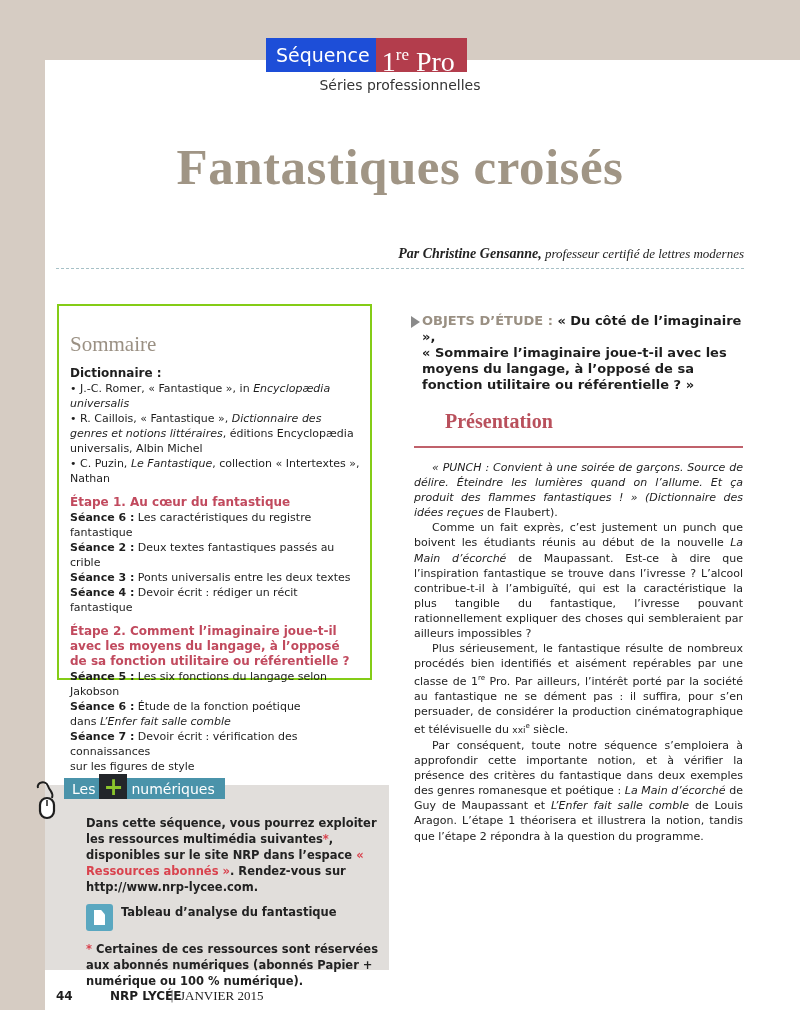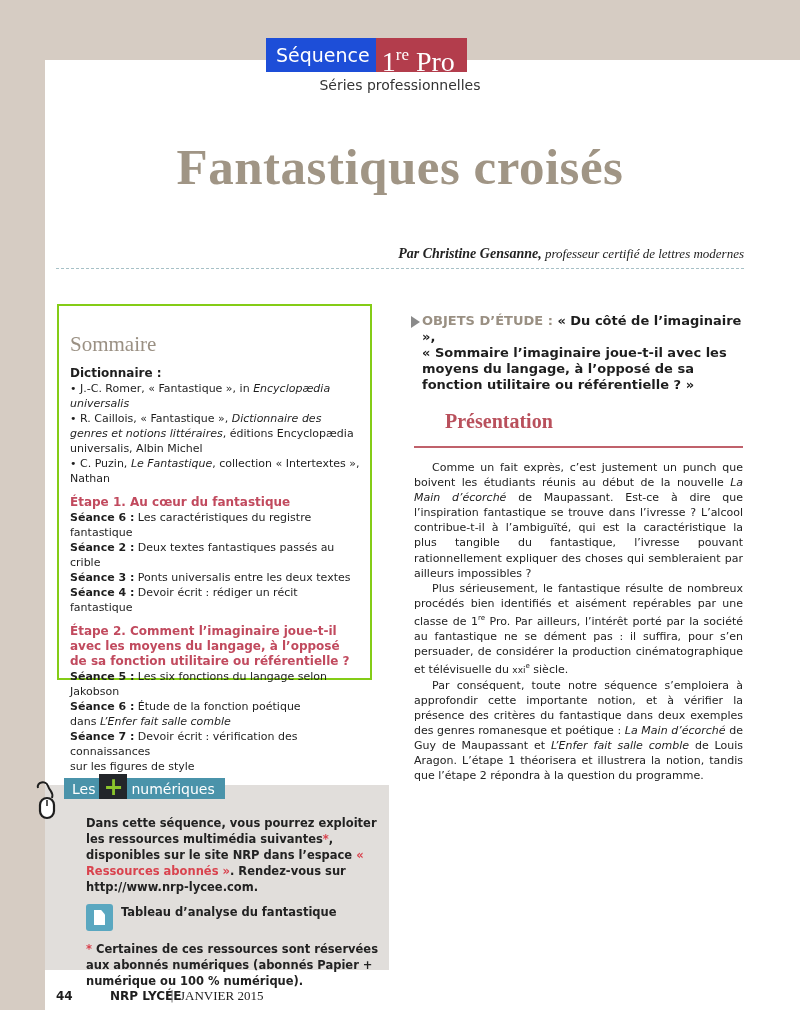--- a/index.html
+++ b/index.html
@@ -119,20 +119,21 @@
 
 <div class="objets">
   <span class="arrow"></span>
   <div class="inner"><span class="lab">OBJETS D’ÉTUDE :</span><span> « Du côté de l’imaginaire »,</span></div>
   <div class="cont">« Sommaire l’imaginaire joue-t-il avec les moyens du langage, à l’opposé de sa fonction utilitaire ou référentielle ? »</div>
 </div>
 
 <div class="pres-title">Présentation</div>
 <div class="pres-rule"></div>
 <div class="pres-body">
+  <p><i>« PUNCH : Convient à une soirée de garçons. Source de délire. Éteindre les lumières quand on l’allume. Et ça produit des flammes fantastiques ! » (Dictionnaire des idées reçues</i><span> de Flaubert).</span></p>
   <p><span>Comme un fait exprès, c’est justement un punch que boivent les étudiants réunis au début de la nouvelle </span><i>La Main d’écorché</i><span> de Maupassant. Est-ce à dire que l’inspiration fantastique se trouve dans l’ivresse ? L’alcool contribue-t-il à l’ambiguïté, qui est la caractéristique la plus tangible du fantastique, l’ivresse pouvant rationnellement expliquer des choses qui sembleraient par ailleurs impossibles ?</span></p>
   <p><span>Plus sérieusement, le fantastique résulte de nombreux procédés bien identifiés et aisément repérables par une classe de 1</span><sup style="font-size:7px">re</sup><span> Pro. Par ailleurs, l’intérêt porté par la société au fantastique ne se dément pas : il suffira, pour s’en persuader, de considérer la production cinématographique et télévisuelle du </span><span style="font-size:9px">xxi</span><sup style="font-size:7px">e</sup><span> siècle.</span></p>
   <p><span>Par conséquent, toute notre séquence s’emploiera à approfondir cette importante notion, et à vérifier la présence des critères du fantastique dans deux exemples des genres romanesque et poétique : </span><i>La Main d’écorché</i><span> de Guy de Maupassant et </span><i>L’Enfer fait salle comble</i><span> de Louis Aragon. L’étape 1 théorisera et illustrera la notion, tandis que l’étape 2 répondra à la question du programme.</span></p>
 </div>
 
 <div class="footer page-num">44</div>
 <div class="footer pub">NRP LYCÉE</div>
 <div class="footer sep">|</div>
 <div class="footer date">JANVIER 2015</div>
 

